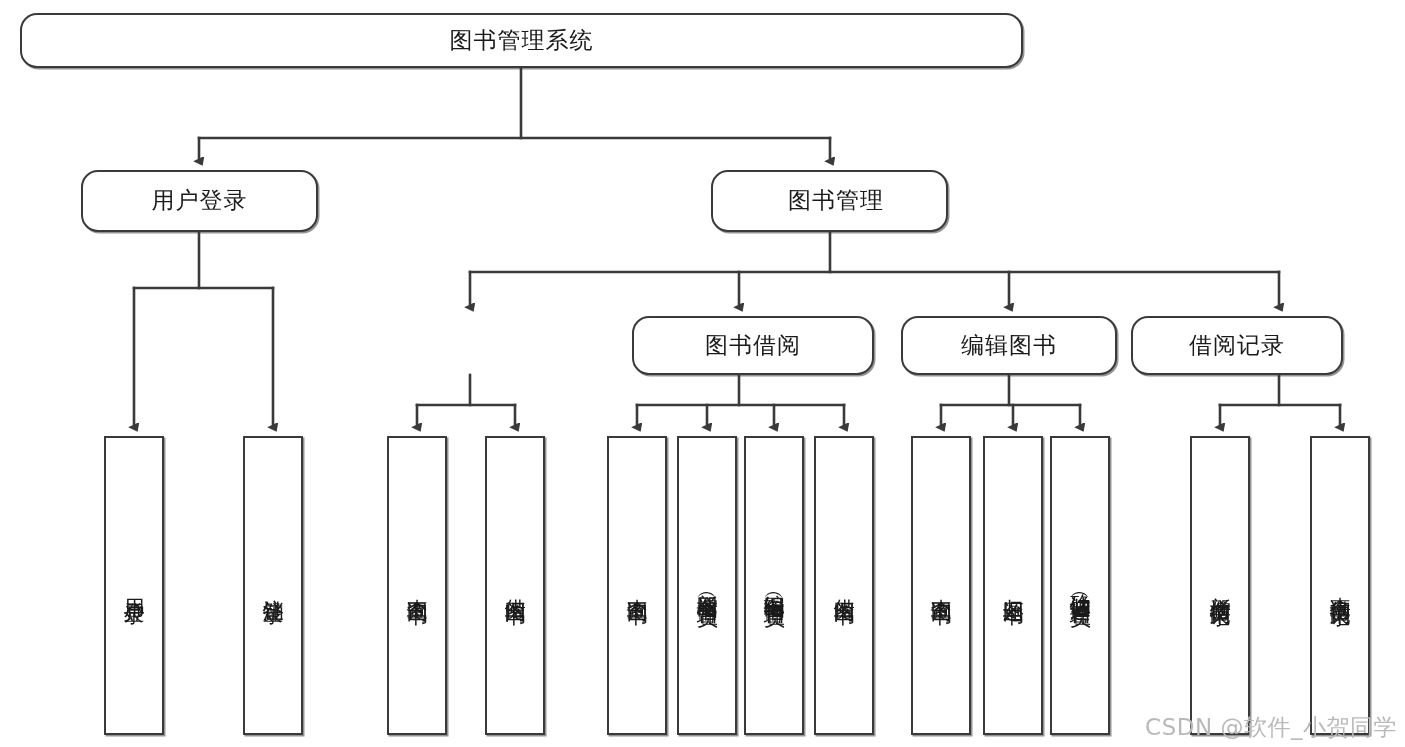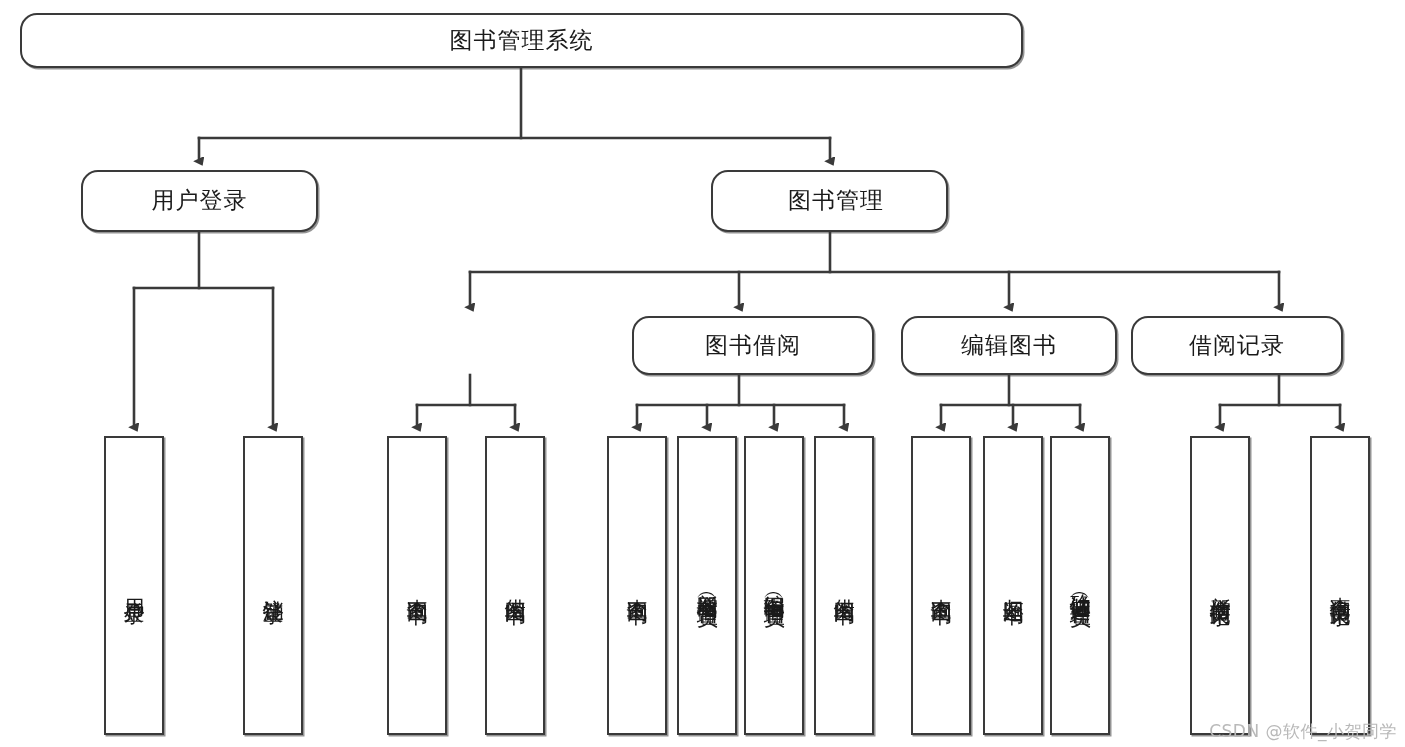--- a/index.html
+++ b/index.html
@@ -53,21 +53,21 @@
   }
   .node.vert .vtext {
     writing-mode: vertical-rl;
     text-orientation: upright;
     white-space: nowrap;
   }
   #watermark {
     position: absolute;
     right: 8px;
     bottom: 4px;
-    font-size: 17px;
+    font-size: 23px;
     color: #b9b9b9;
     letter-spacing: 0.5px;
     white-space: nowrap;
   }
 </style>
 </head>
 <body>
 
 <div id="canvas">
 

